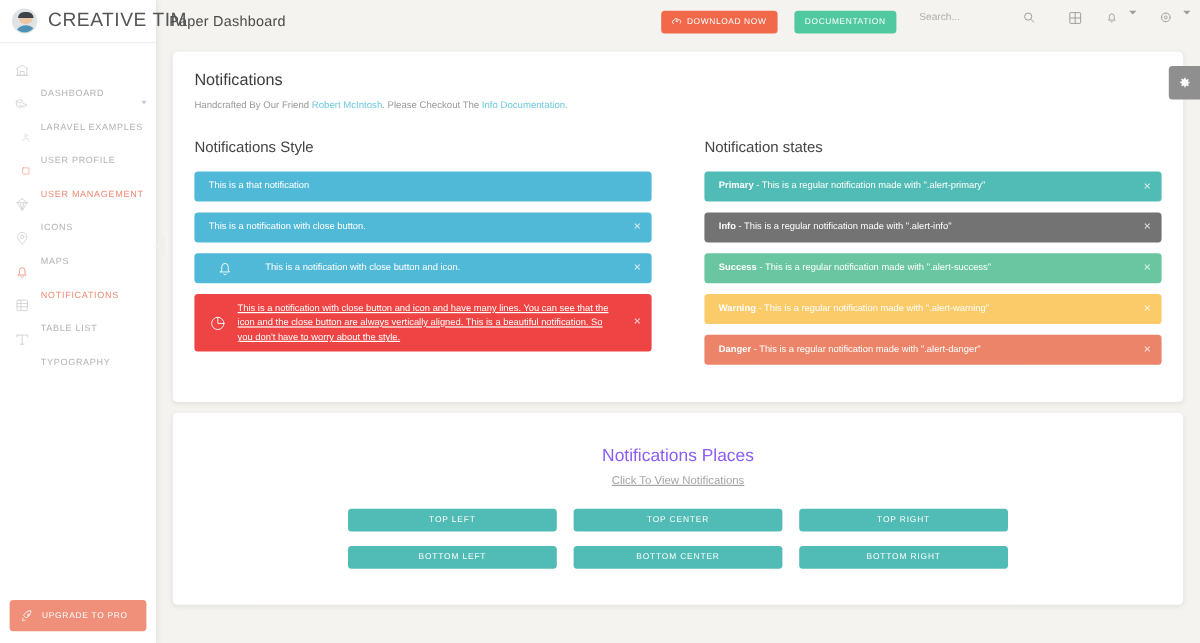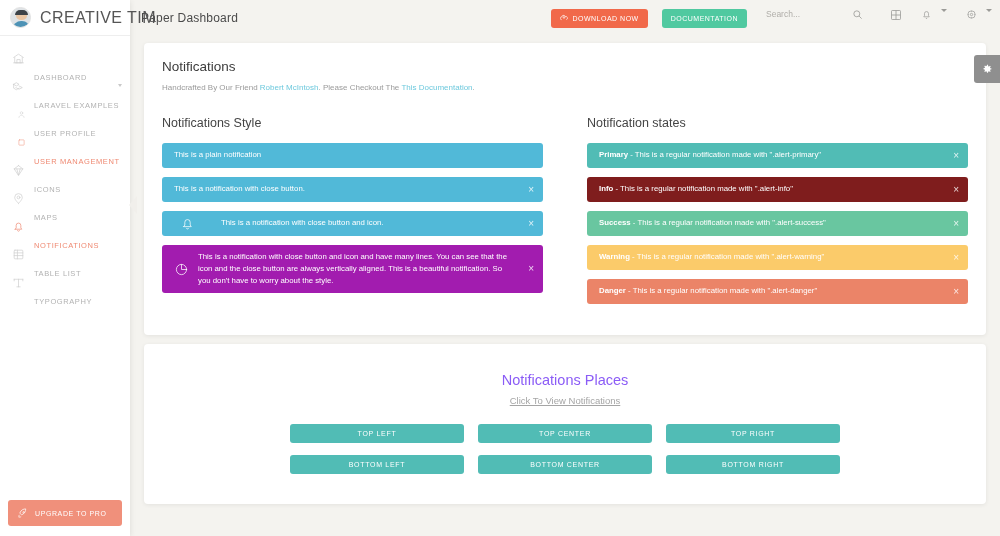--- a/index.html
+++ b/index.html
@@ -381,64 +381,64 @@
       <path d="M12 8.6a3.4 3.4 0 100 6.8 3.4 3.4 0 000-6.8zm9 4.4v-2l-2.3-.4a7 7 0 00-.7-1.7l1.4-1.9-1.4-1.4-1.9 1.4a7 7 0 00-1.7-.7L14 3.4h-2l-.4 2.3a7 7 0 00-1.7.7L8 5l-1.4 1.4L8 8.3a7 7 0 00-.7 1.7L5 10.4v2l2.3.4a7 7 0 00.7 1.7L6.6 16.4 8 17.8l1.9-1.4a7 7 0 001.7.7l.4 2.3h2l.4-2.3a7 7 0 001.7-.7l1.9 1.4 1.4-1.4-1.4-1.9a7 7 0 00.7-1.7l2.3-.4z"></path>
     </svg>
   </div>
 
   <main id="content">
 
     <section class="card" id="card-notifications">
       <div class="card-head">
         <h2 class="card-title">Notifications</h2>
         <p class="card-sub">
-          <span>Handcrafted By Our Friend </span><a href="#">Robert McIntosh</a><span>. Please Checkout The </span><a href="#">This Documentation</a><span>.</span>
+          <span>Handcrafted By Our Friend </span><a href="#">Robert McIntosh</a><span>. Please Checkout The </span><a href="#">Info Documentation</a><span>.</span>
         </p>
       </div>
       <div class="cols">
         <div class="col col-left">
           <h3 class="col-title">Notifications Style</h3>
           <div id="styles-list">
               <div class="alert" style="background: rgb(81, 185, 216);">
-                <span class="alert-text">This is a plain notification</span>
+                <span class="alert-text">This is a that notification</span>
               </div>
               <div class="alert" style="background: rgb(81, 185, 216);">
                 <span class="alert-text">This is a notification with close button.</span>
                 <span class="alert-close">×</span>
               </div>
               <div class="alert" style="background: rgb(81, 185, 216); gap: 21px;">
                 <span class="alert-icon">
                   <svg width="15" height="15" viewBox="0 0 24 24" fill="none" stroke="rgba(255,255,255,.92)" stroke-width="1.3" stroke-linecap="round" stroke-linejoin="round">
                     <path d="M6 17h12l-1.7-2.5V10a4.3 4.3 0 10-8.6 0v4.5L6 17z"></path>
                     <path d="M10.2 19.6a2 2 0 003.6 0"></path>
                   </svg>
                 </span>
                 <span class="alert-text">This is a notification with close button and icon.</span>
                 <span class="alert-close">×</span>
               </div>
-              <div class="alert tall" style="background: #a21caf;">
+              <div class="alert tall" style="background: #ef4444; text-decoration: underline;">
                 <span class="alert-icon">
                   <svg width="15" height="15" viewBox="0 0 24 24" fill="none" stroke="rgba(255,255,255,.92)" stroke-width="1.3" stroke-linecap="round" stroke-linejoin="round">
                     <circle cx="12" cy="12" r="8.2"></circle>
                     <path d="M12 4v8h8"></path>
                   </svg>
                 </span>
                 <span class="alert-text">This is a notification with close button and icon and have many lines. You can see that the icon and the close button are always vertically aligned. This is a beautiful notification. So you don't have to worry about the style.</span>
                 <span class="alert-close">×</span>
               </div>
             </div>
         </div>
         <div class="col col-right">
           <h3 class="col-title">Notification states</h3>
           <div id="states-list">
               <div class="alert" style="background: rgb(81, 188, 181);">
                 <span class="alert-text"><b>Primary</b><span> - This is a regular notification made with ".alert-primary"</span></span>
                 <span class="alert-close">×</span>
               </div>
-              <div class="alert" style="background: #7f1d1d;">
+              <div class="alert" style="background: #737373;">
                 <span class="alert-text"><b>Info</b><span> - This is a regular notification made with ".alert-info"</span></span>
                 <span class="alert-close">×</span>
               </div>
               <div class="alert" style="background: rgb(105, 198, 160);">
                 <span class="alert-text"><b>Success</b><span> - This is a regular notification made with ".alert-success"</span></span>
                 <span class="alert-close">×</span>
               </div>
               <div class="alert" style="background: rgb(251, 203, 106);">
                 <span class="alert-text"><b>Warning</b><span> - This is a regular notification made with ".alert-warning"</span></span>
                 <span class="alert-close">×</span>

